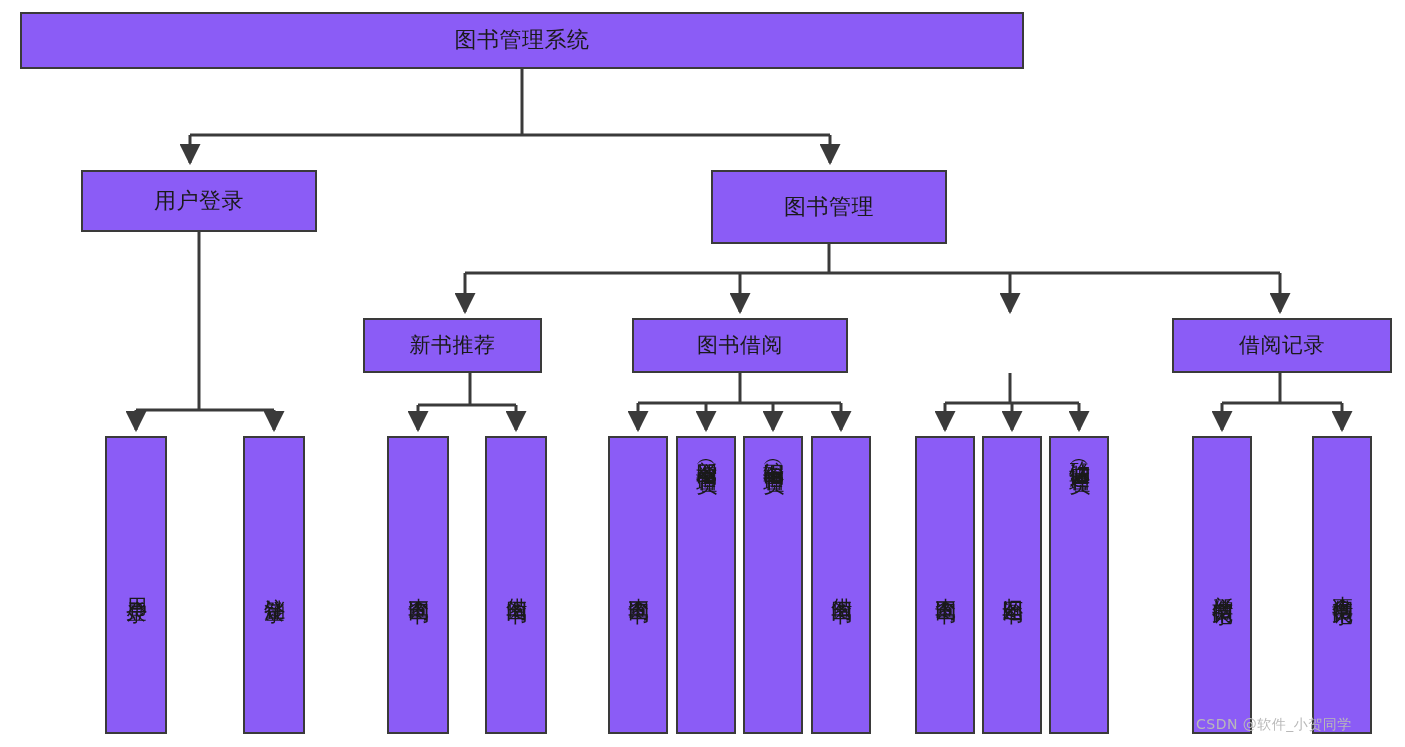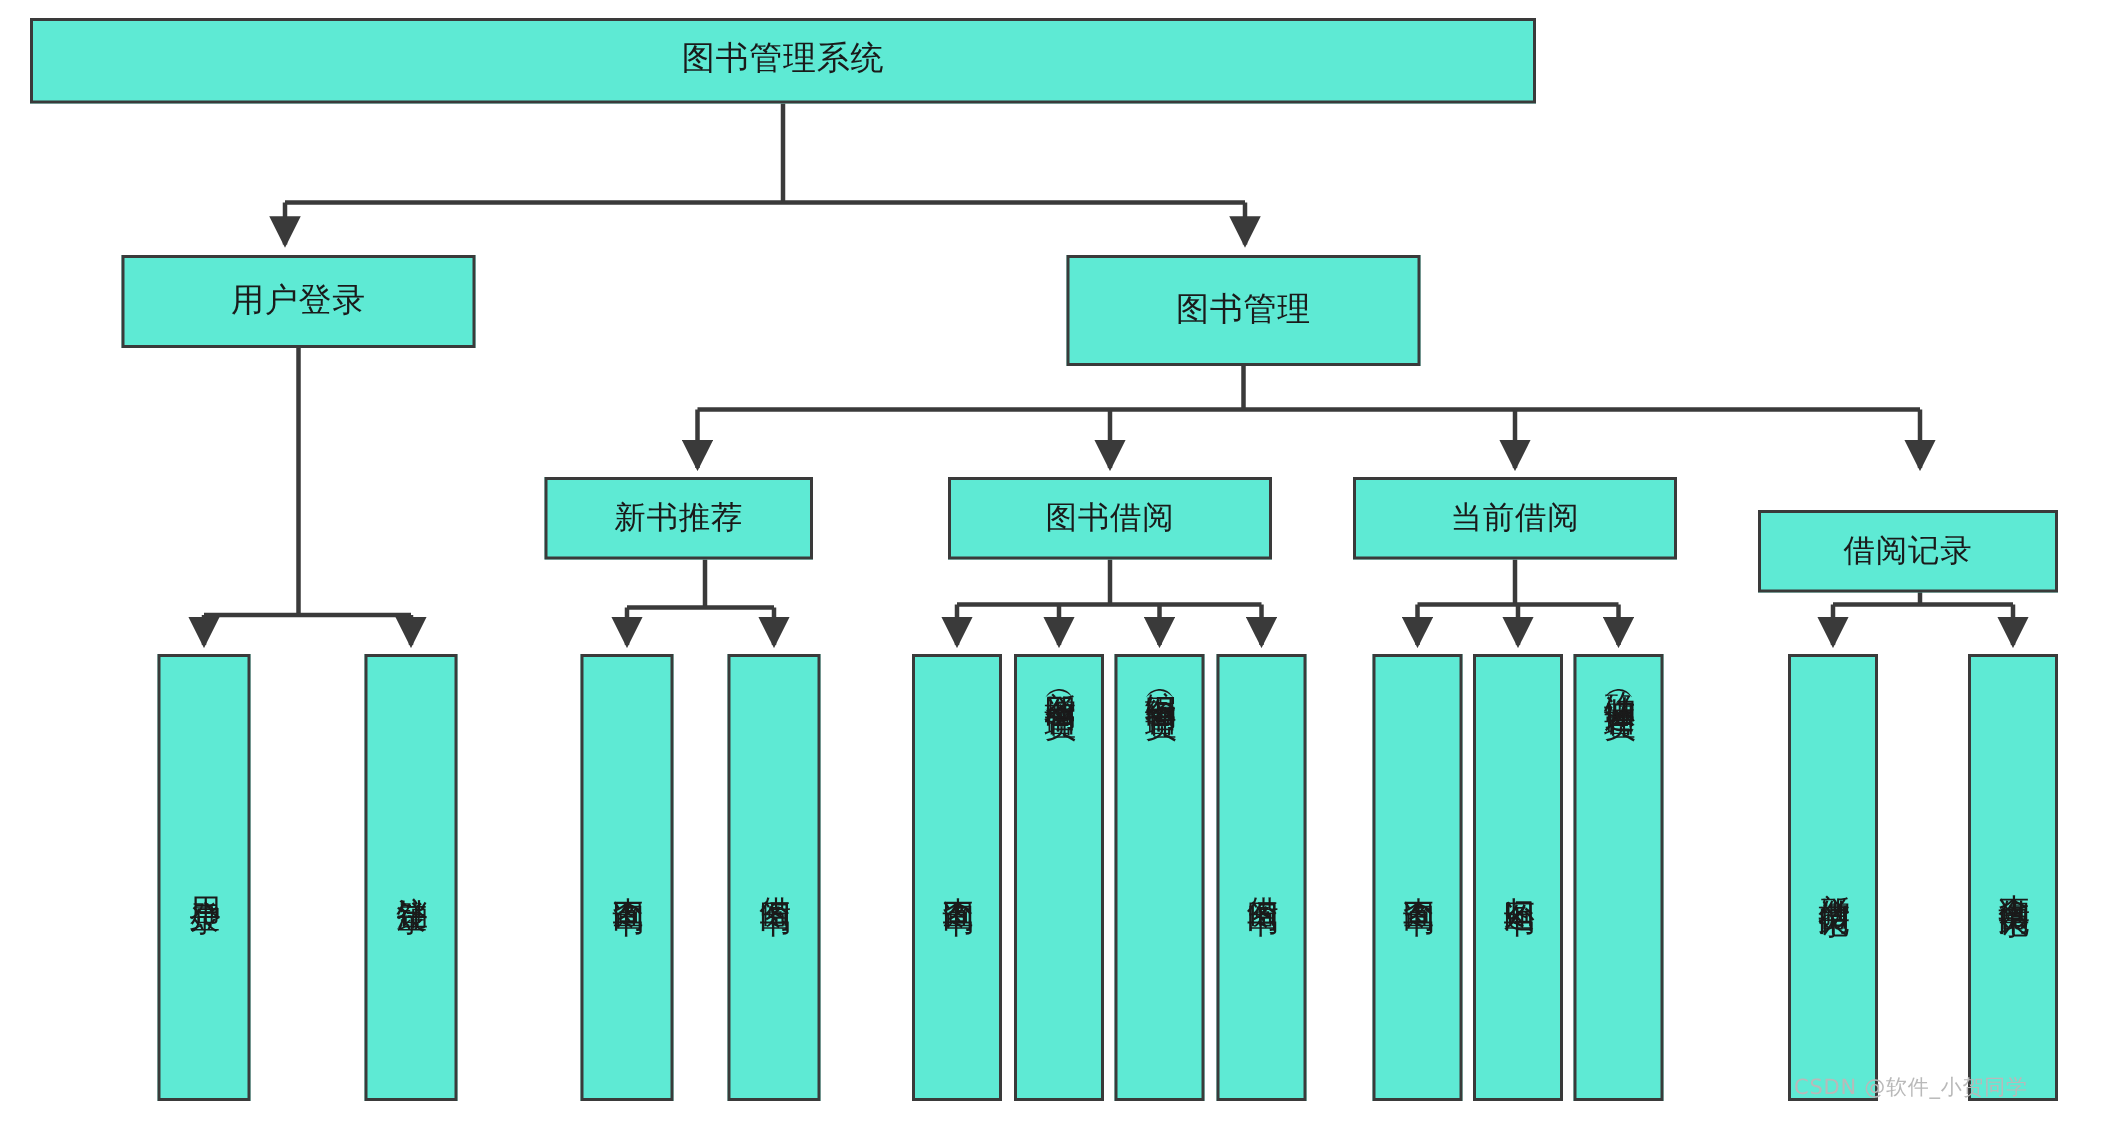--- a/index.html
+++ b/index.html
@@ -23,21 +23,21 @@
     position: absolute;
     left: 0;
     top: 0;
     width: 1405px;
     height: 747px;
     pointer-events: none;
   }
   .node {
     position: absolute;
     box-sizing: border-box;
-    background: #5eead4;
+    background: #8b5cf6;
     border: 2px solid #3a3a3a;
     display: flex;
     align-items: center;
     justify-content: center;
     z-index: 2;
   }
   .node .label {
     font-size: 21px;
     line-height: 1.12;
     color: #1a1a1a;
@@ -139,25 +139,22 @@
   </div>
 
   <div class="node l3" style="left:363px; top:318px; width:179px; height:55px;justify-content:center;">
     <span class="label">新书推荐</span>
   </div>
 
   <div class="node l3" style="left:632px; top:318px; width:216px; height:55px;align-items:center;">
     <span class="label">图书借阅</span>
   </div>
 
-  <div class="node l3" style="left:902px; top:318px; width:216px; height:55px;">
-    <span class="label">当前借阅</span>
-  </div>
-
-  <div class="node l3" style="left:1172px; top:318px; width:200px; height:55px;margin-top:22px;">
+
+  <div class="node l3" style="left:1172px; top:318px; width:220px; height:55px;">
     <span class="label">借阅记录</span>
   </div>
 
   <div class="node leaf vertical center" style="left:105px; top:436px; width:62px; height:298px;">
     <span class="label">用户登录</span>
   </div>
 
   <div class="node leaf vertical center" style="left:243px; top:436px; width:62px; height:298px;">
     <span class="label">注销登录</span>
   </div>

